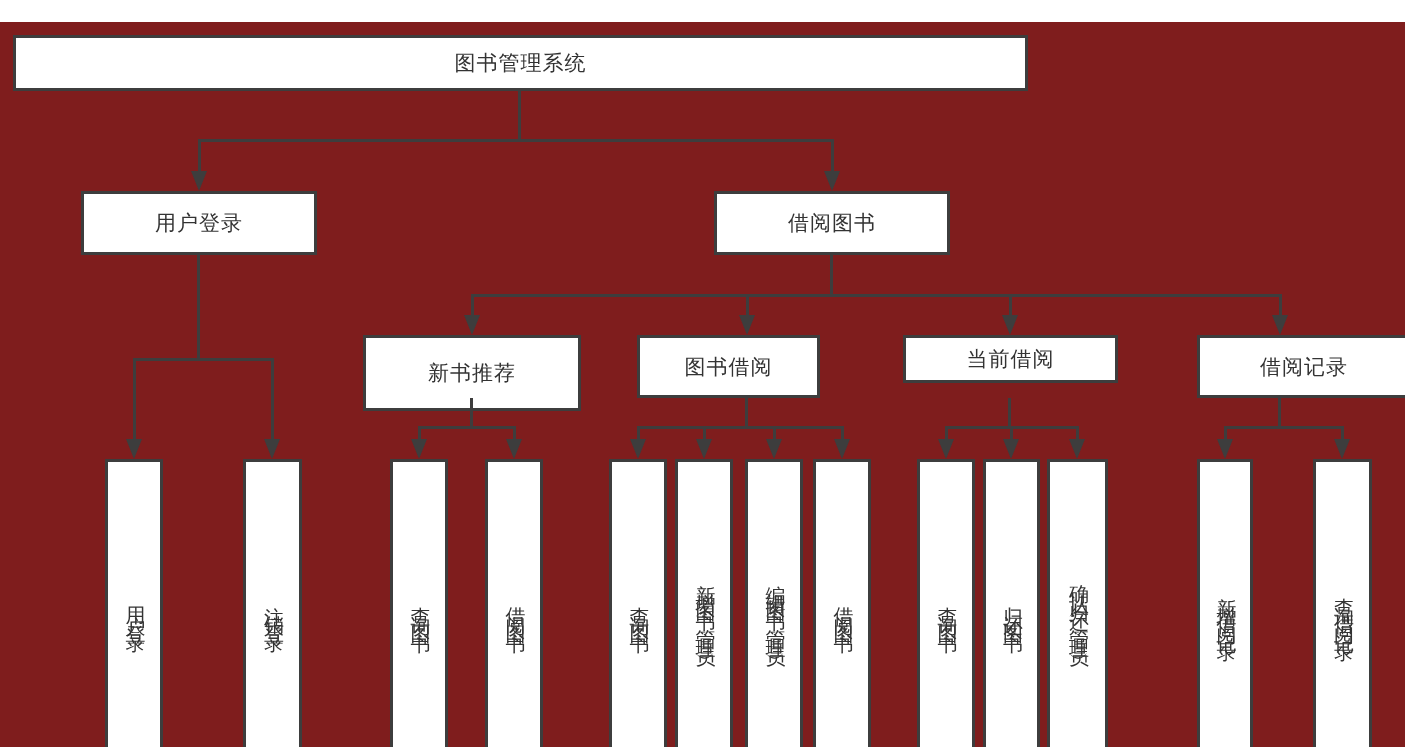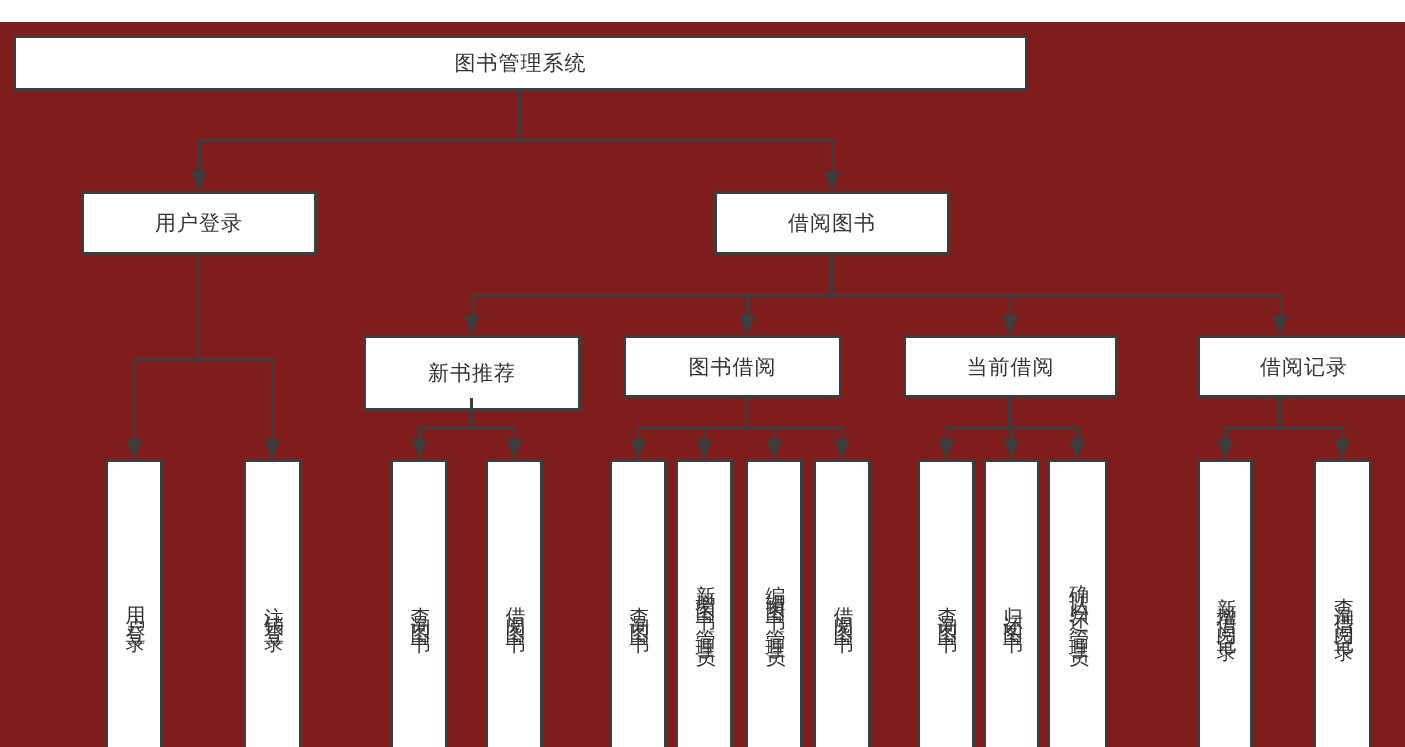--- a/index.html
+++ b/index.html
@@ -66,24 +66,24 @@
   <div class="box hbox" style="left:81px; top:169px; width:236px; height:64px">
     <span>用户登录</span>
   </div>
   <div class="box hbox" style="left:714px; top:169px; width:236px; height:64px">
     <span>借阅图书</span>
   </div>
 
   <div class="box hbox" style="left:363px; top:313px; width:218px; height:76px">
     <span>新书推荐</span>
   </div>
-  <div class="box hbox" style="left:623px; top:313px; width:219px; height:63px">
+  <div class="box hbox" style="left:637px; top:313px; width:183px; height:63px">
     <span>图书借阅</span>
   </div>
-  <div class="box hbox" style="left:903px; top:313px; width:215px; height:63px">
+  <div class="box hbox" style="left:903px; top:313px; width:215px; height:48px">
     <span>当前借阅</span>
   </div>
   <div class="box hbox" style="left:1197px; top:313px; width:214px; height:63px">
     <span>借阅记录</span>
   </div>
 
   <div class="box vbox" style="left:105px; top:437px; width:58px; height:300px">
     <span class="vtext">用户登录</span>
   </div>
   <div class="box vbox" style="left:243px; top:437px; width:59px; height:300px">

